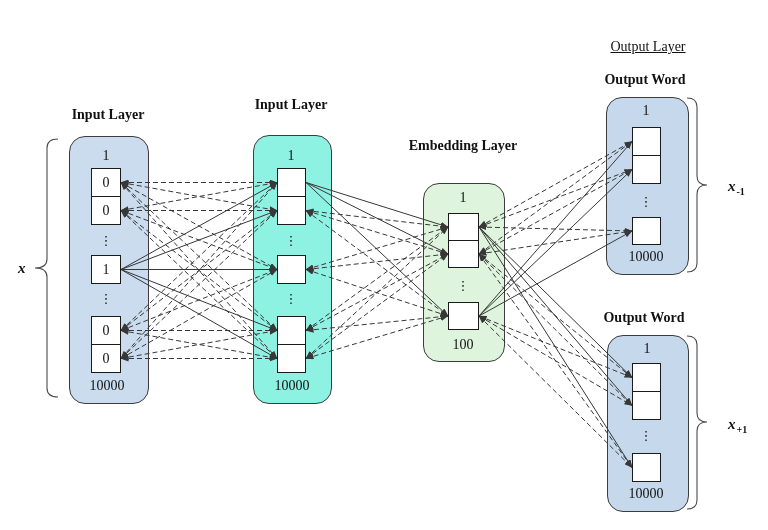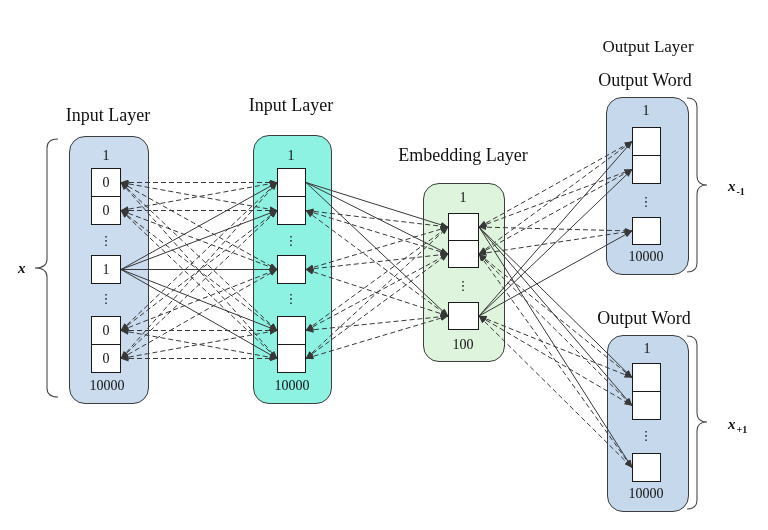--- a/index.html
+++ b/index.html
@@ -9,22 +9,22 @@
   }
   .box{position:absolute;border:1px solid #3c3c3c;border-radius:16px;z-index:1;}
   #edges-svg{position:absolute;left:0;top:0;z-index:2;}
   .cell{
     position:absolute;background:#ffffff;border:1px solid #1a1a1a;
     text-align:center;font-size:14px;z-index:3;box-sizing:border-box;
   }
   .glabel,.num,.dots,.title{
     position:absolute;transform:translate(-50%,-50%);white-space:nowrap;z-index:3;
   }
-  .glabel{font-size:18px;}
-  .title{font-size:17px;}
+  .glabel{font-size:14px;font-weight:bold;}
+  .title{font-size:14px;text-decoration:underline;}
   .num{font-size:14px;}
   .dots{font-size:13px;line-height:13px;font-family:"Liberation Serif","DejaVu Sans",serif;}
   .brace-label{position:absolute;transform:translate(0,-50%);z-index:3;white-space:nowrap;font-weight:bold;}
   .bl-x{font-style:italic;font-size:15px;}
   .bl-sub{font-size:10px;position:relative;top:4px;margin-left:1px;}
 </style>
 </head>
 <body>
 
 <div id="stage">
@@ -116,21 +116,21 @@
     <div class="num" style="left: 291px; top: 156px;">1</div>
     <div class="num" style="left: 292px; top: 386px;">10000</div>
     <div class="cell" style="left: 277px; top: 168px; width: 29px; height: 29px; line-height: 27px;"></div>
     <div class="cell" style="left: 277px; top: 196px; width: 29px; height: 29px; line-height: 27px;"></div>
     <div class="cell" style="left: 277px; top: 255px; width: 29px; height: 29px; line-height: 27px;"></div>
     <div class="cell" style="left: 277px; top: 316px; width: 29px; height: 29px; line-height: 27px;"></div>
     <div class="cell" style="left: 277px; top: 344px; width: 29px; height: 29px; line-height: 27px;"></div>
     <div class="dots" style="left: 291px; top: 240px;">⋮</div>
     <div class="dots" style="left: 291px; top: 298px;">⋮</div>
     <div class="box" style="left: 423px; top: 183px; width: 80px; height: 177px; background: rgb(223, 244, 221);"></div>
-    <div class="glabel" style="left: 463px; top: 155px;">Embedding Layer</div>
+    <div class="glabel" style="left: 463px; top: 146px;">Embedding Layer</div>
     <div class="num" style="left: 463px; top: 198px;">1</div>
     <div class="num" style="left: 463px; top: 345px;">100</div>
     <div class="cell" style="left: 448px; top: 213px; width: 31px; height: 28px; line-height: 26px;"></div>
     <div class="cell" style="left: 448px; top: 240px; width: 31px; height: 28px; line-height: 26px;"></div>
     <div class="cell" style="left: 448px; top: 302px; width: 31px; height: 28px; line-height: 26px;"></div>
     <div class="dots" style="left: 463px; top: 285px;">⋮</div>
     <div class="box" style="left: 606px; top: 97px; width: 81px; height: 176px; background: rgb(198, 217, 236);"></div>
     <div class="glabel" style="left: 645px; top: 80px;">Output Word</div>
     <div class="num" style="left: 646px; top: 111px;">1</div>
     <div class="num" style="left: 646px; top: 257px;">10000</div>

